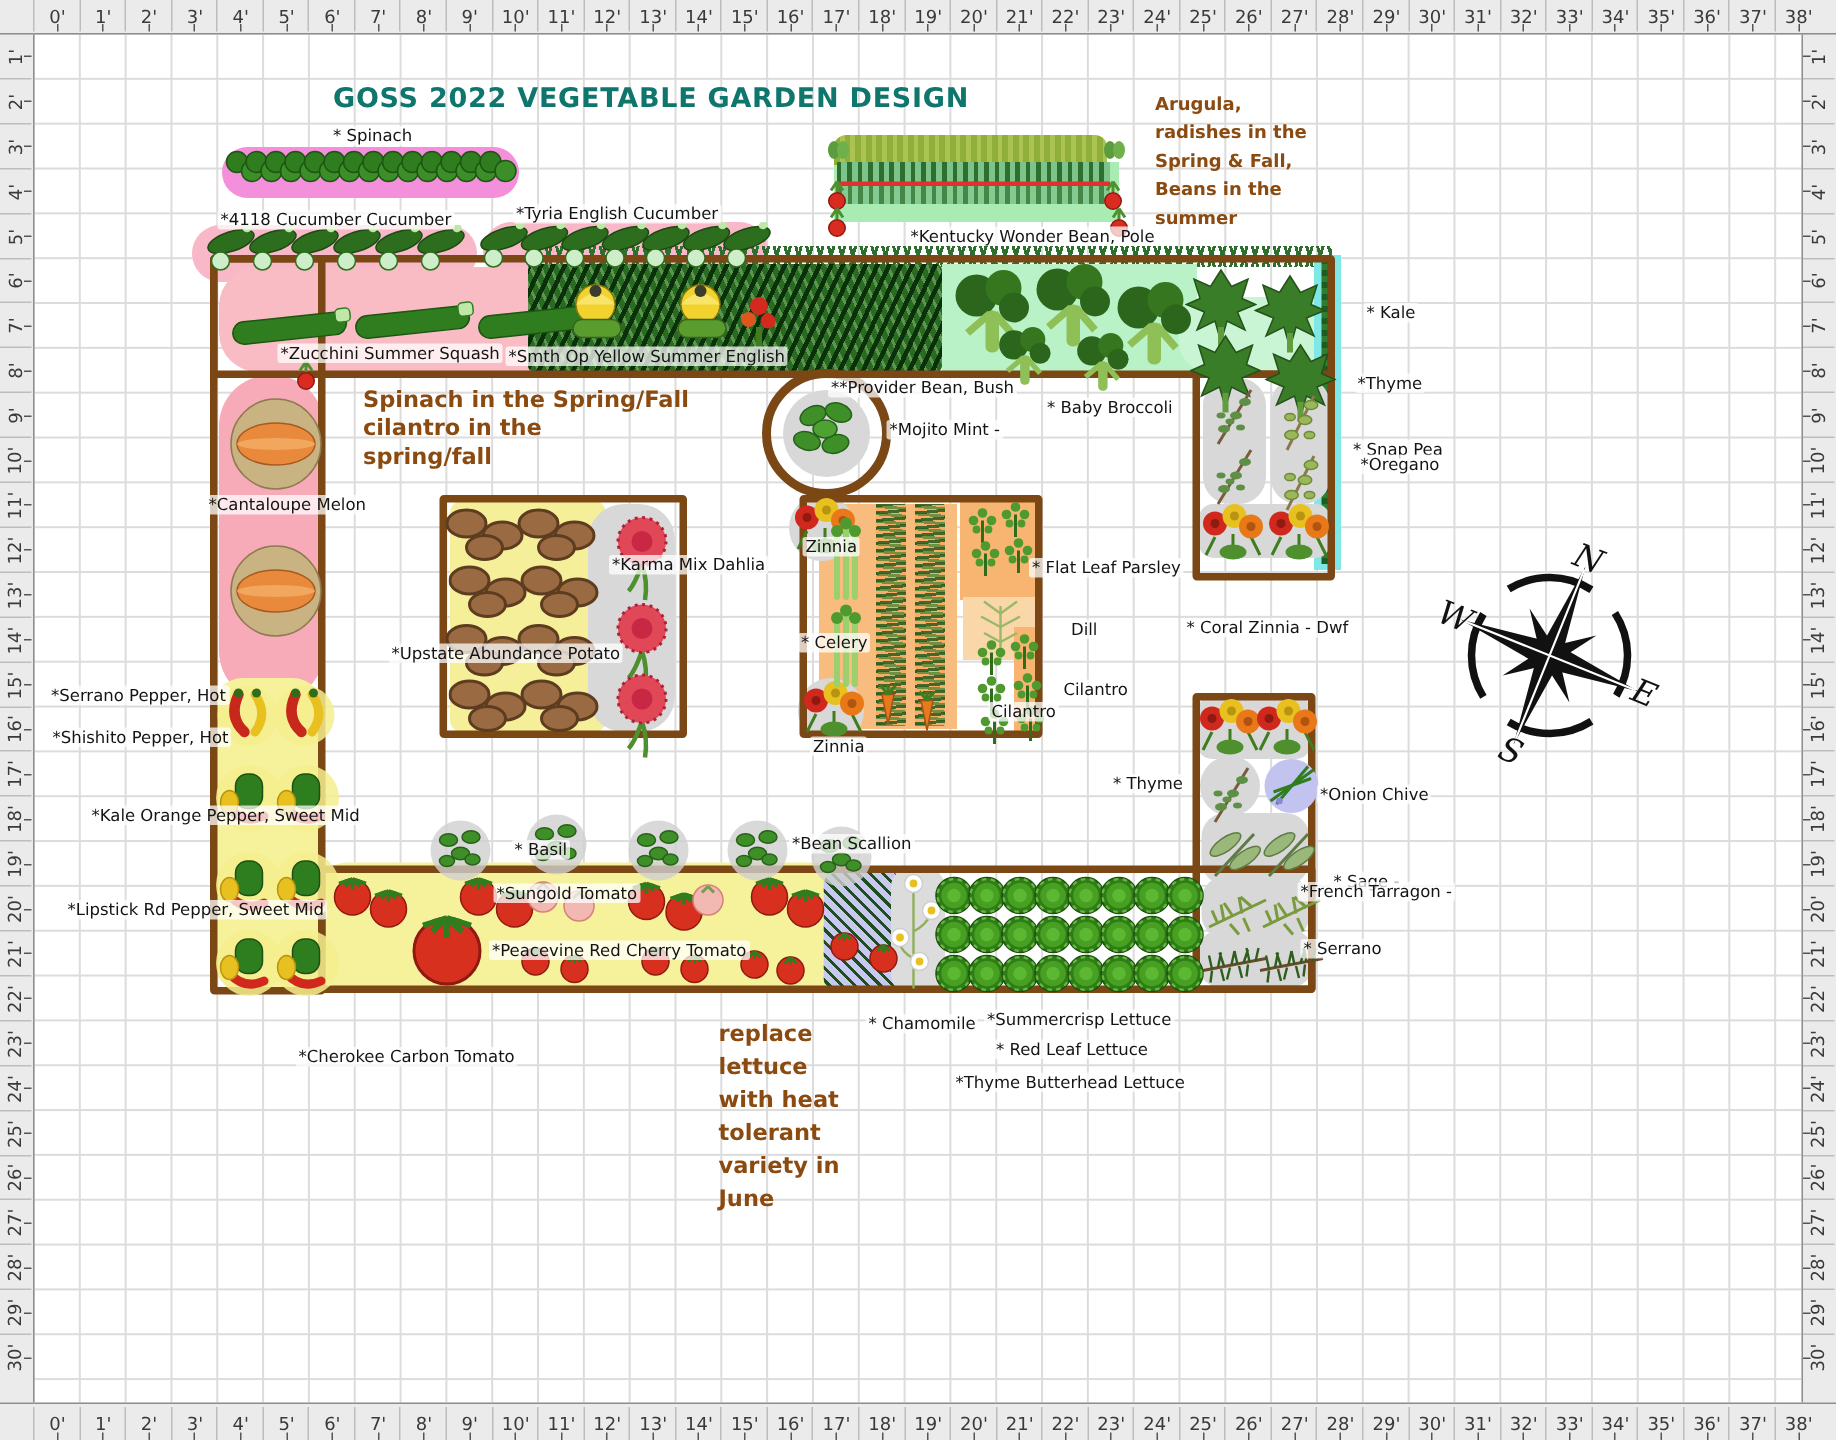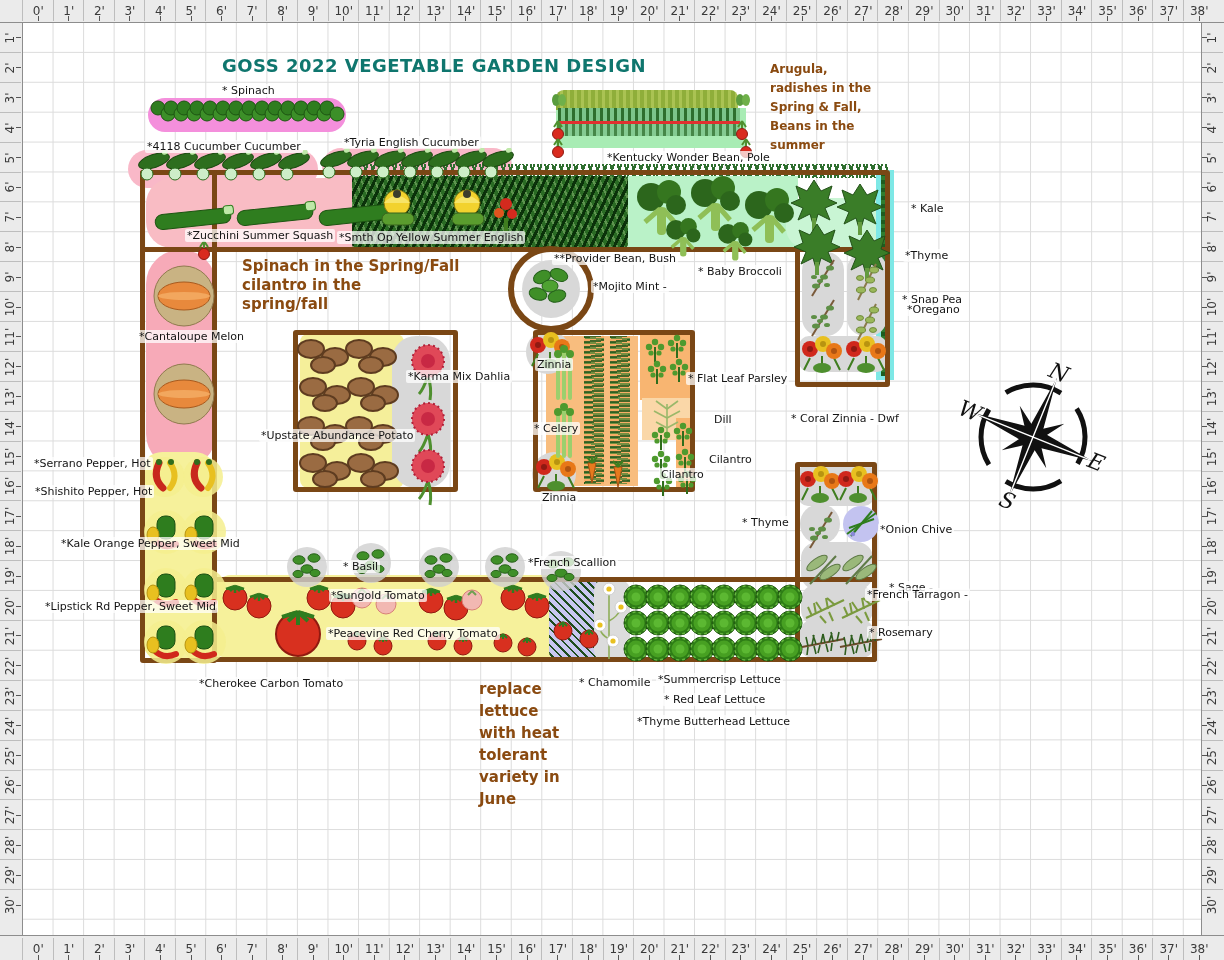--- a/index.html
+++ b/index.html
@@ -1531,26 +1531,26 @@
       <div class="lbl" style="left: 659px; top: 468px;">Cilantro</div>
       <div class="lbl" style="left: 540px; top: 491px;">Zinnia</div>
       <div class="lbl" style="left: 32px; top: 457px;">*Serrano Pepper, Hot</div>
       <div class="lbl" style="left: 33px; top: 485px;">*Shishito Pepper, Hot</div>
       <div class="lbl" style="left: 59px; top: 537px;">*Kale Orange Pepper, Sweet Mid</div>
       <div class="lbl" style="left: 43px; top: 600px;">*Lipstick Rd Pepper, Sweet Mid</div>
       <div class="lbl" style="left: 740px; top: 516px;">* Thyme</div>
       <div class="lbl" style="left: 878px; top: 523px;">*Onion Chive</div>
       <div class="lbl" style="left: 887px; top: 581px;">* Sage -</div>
       <div class="lbl" style="left: 865px; top: 588px;">*French Tarragon -</div>
-      <div class="lbl" style="left: 867px; top: 626px;">* Rosemary</div>
+      <div class="lbl" style="left: 867px; top: 626px;">* Serrano</div>
       <div class="lbl" style="left: 341px; top: 560px;">* Basil</div>
-      <div class="lbl" style="left: 526px; top: 556px;">*French Scallion</div>
+      <div class="lbl" style="left: 526px; top: 556px;">*Bean Scallion</div>
       <div class="lbl" style="left: 329px; top: 589px;">*Sungold Tomato</div>
       <div class="lbl" style="left: 326px; top: 627px;">*Peacevine Red Cherry Tomato</div>
-      <div class="lbl" style="left: 197px; top: 677px;">*Cherokee Carbon Tomato</div>
+      <div class="lbl" style="left: 197px; top: 698px;">*Cherokee Carbon Tomato</div>
       <div class="lbl" style="left: 577px; top: 676px;">* Chamomile</div>
       <div class="lbl" style="left: 656px; top: 673px;">*Summercrisp Lettuce</div>
       <div class="lbl" style="left: 662px; top: 693px;">* Red Leaf Lettuce</div>
       <div class="lbl" style="left: 635px; top: 715px;">*Thyme Butterhead Lettuce</div>
     </div>
   <div id="notes">
       <div class="note" style="left: 770px; top: 60px; font-size: 12px; line-height: 19px;">Arugula,
 radishes in the
 Spring &amp; Fall,
 Beans in the

